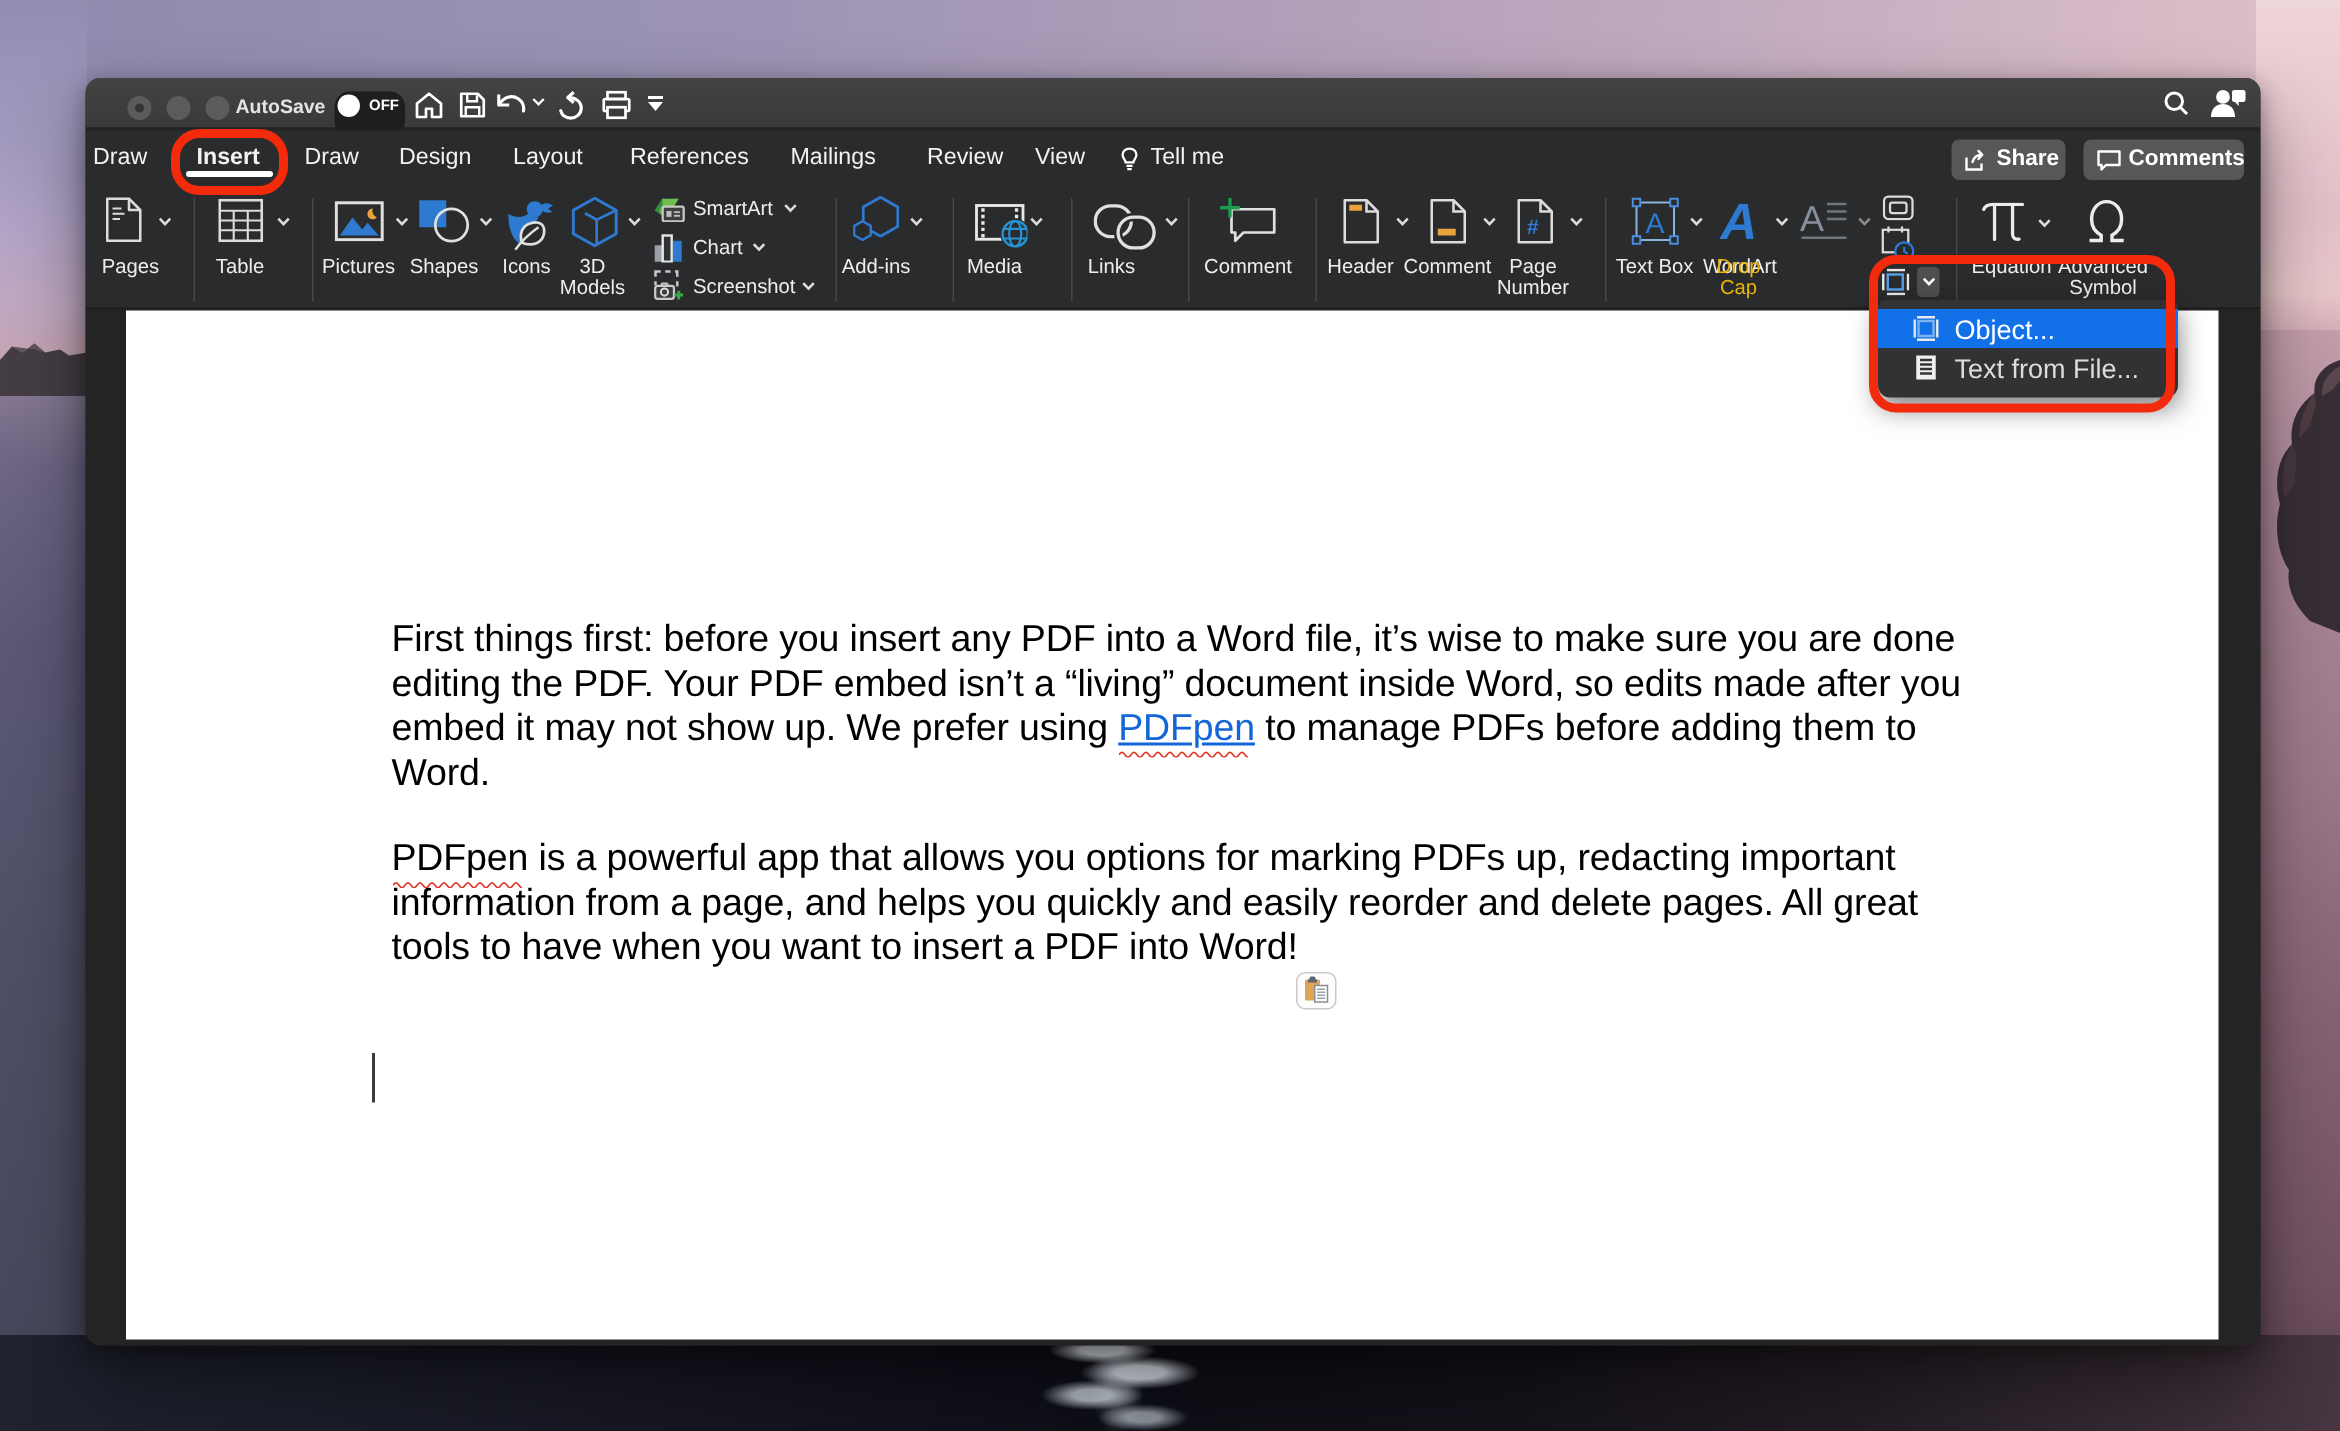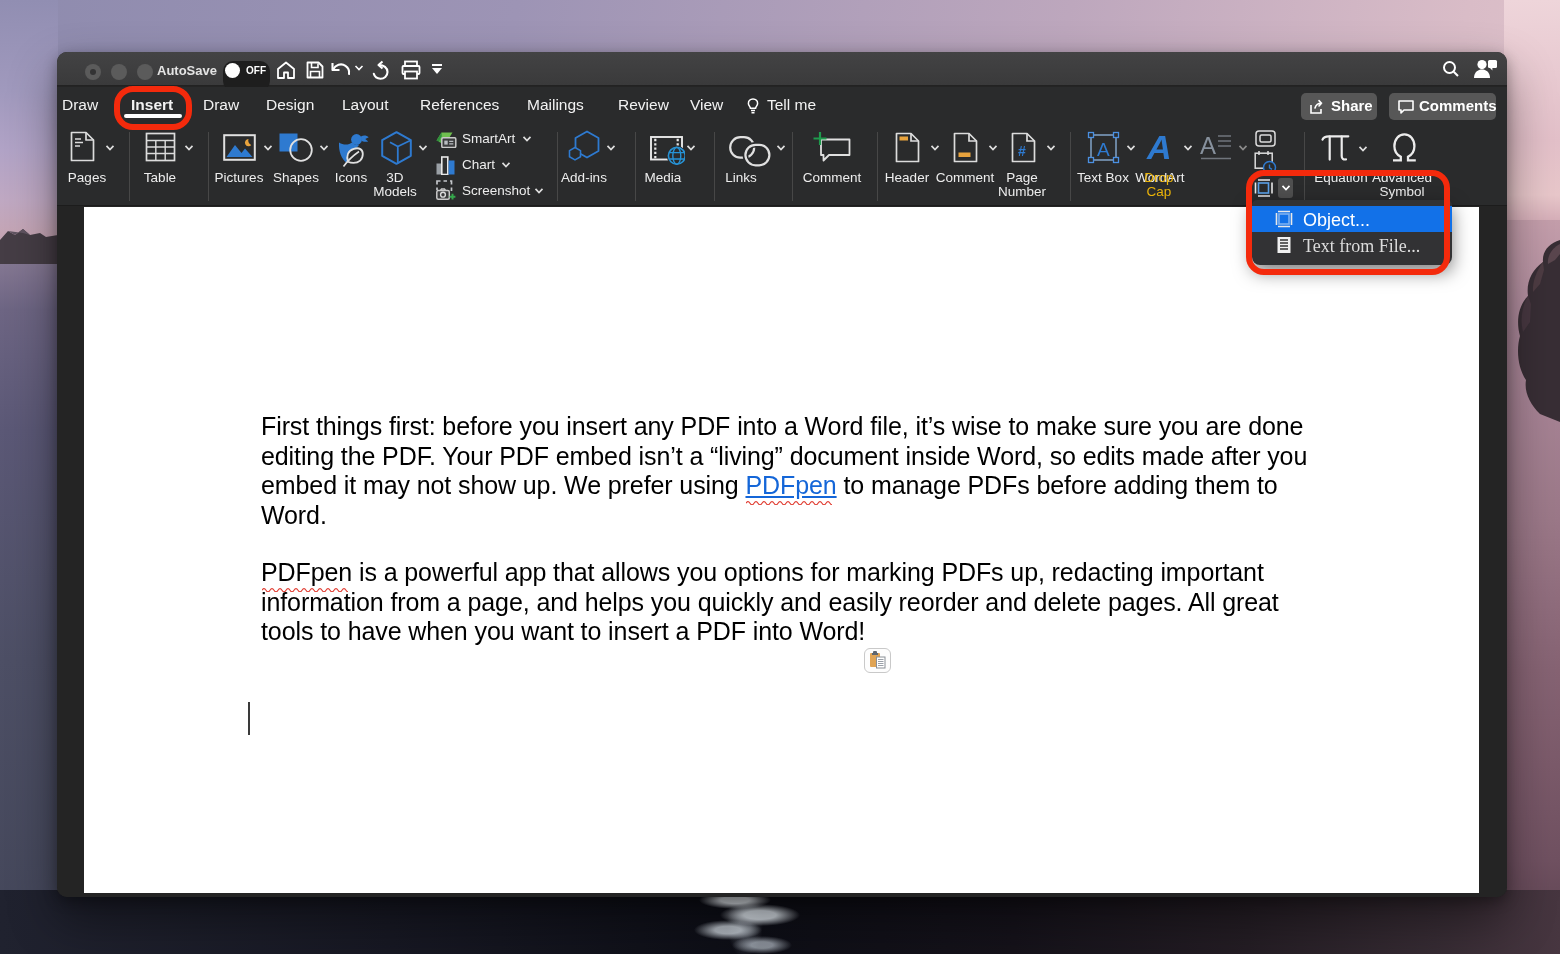--- a/index.html
+++ b/index.html
@@ -60,21 +60,21 @@
   a.lnk { color:#1466d8; text-decoration:underline; }
   .sq { position:relative; display:inline-block; }
   .sq svg { position:absolute; left:1px; bottom:-4px; }
   #cursor { left:164px; top:495px; width:2px; height:33px; background:#3a3a3a; }
   #clip { left:780px; top:441px; width:27px; height:25px; background:#fdfdfd; border:1px solid #c9c9c9; border-radius:6px; }
 
   
   #menu { left:1252px; top:200px; width:200px; height:65px; background:#323234;
      border-radius:5px 5px 8px 8px; box-shadow:0 7px 18px rgba(0,0,0,.5); z-index:40; }
   #mrow1 { left:0; top:6px; width:100%; height:26px; background:#1271e8; }
-  #mrow2 { left:0; top:32px; width:100%; height:26px;font-family:Liberation Serif, serif; }
+  #mrow2 { left:0; top:32px; width:100%; height:26px; }
   .mtext { position:absolute; left:51px; top:3.5px; font-size:18px; color:#fff; }
   .micon { position:absolute; left:22px; top:3px; }
 
   
   .red { border:6px solid #f42a0c; z-index:60; }
   #red1 { left:114px; top:86px; width:78px; height:44px; border-radius:19px; }
   #red2 { left:1246px; top:170px; width:204px; height:105px; border-radius:18px; }
 </style>
 </head>
 <body>

